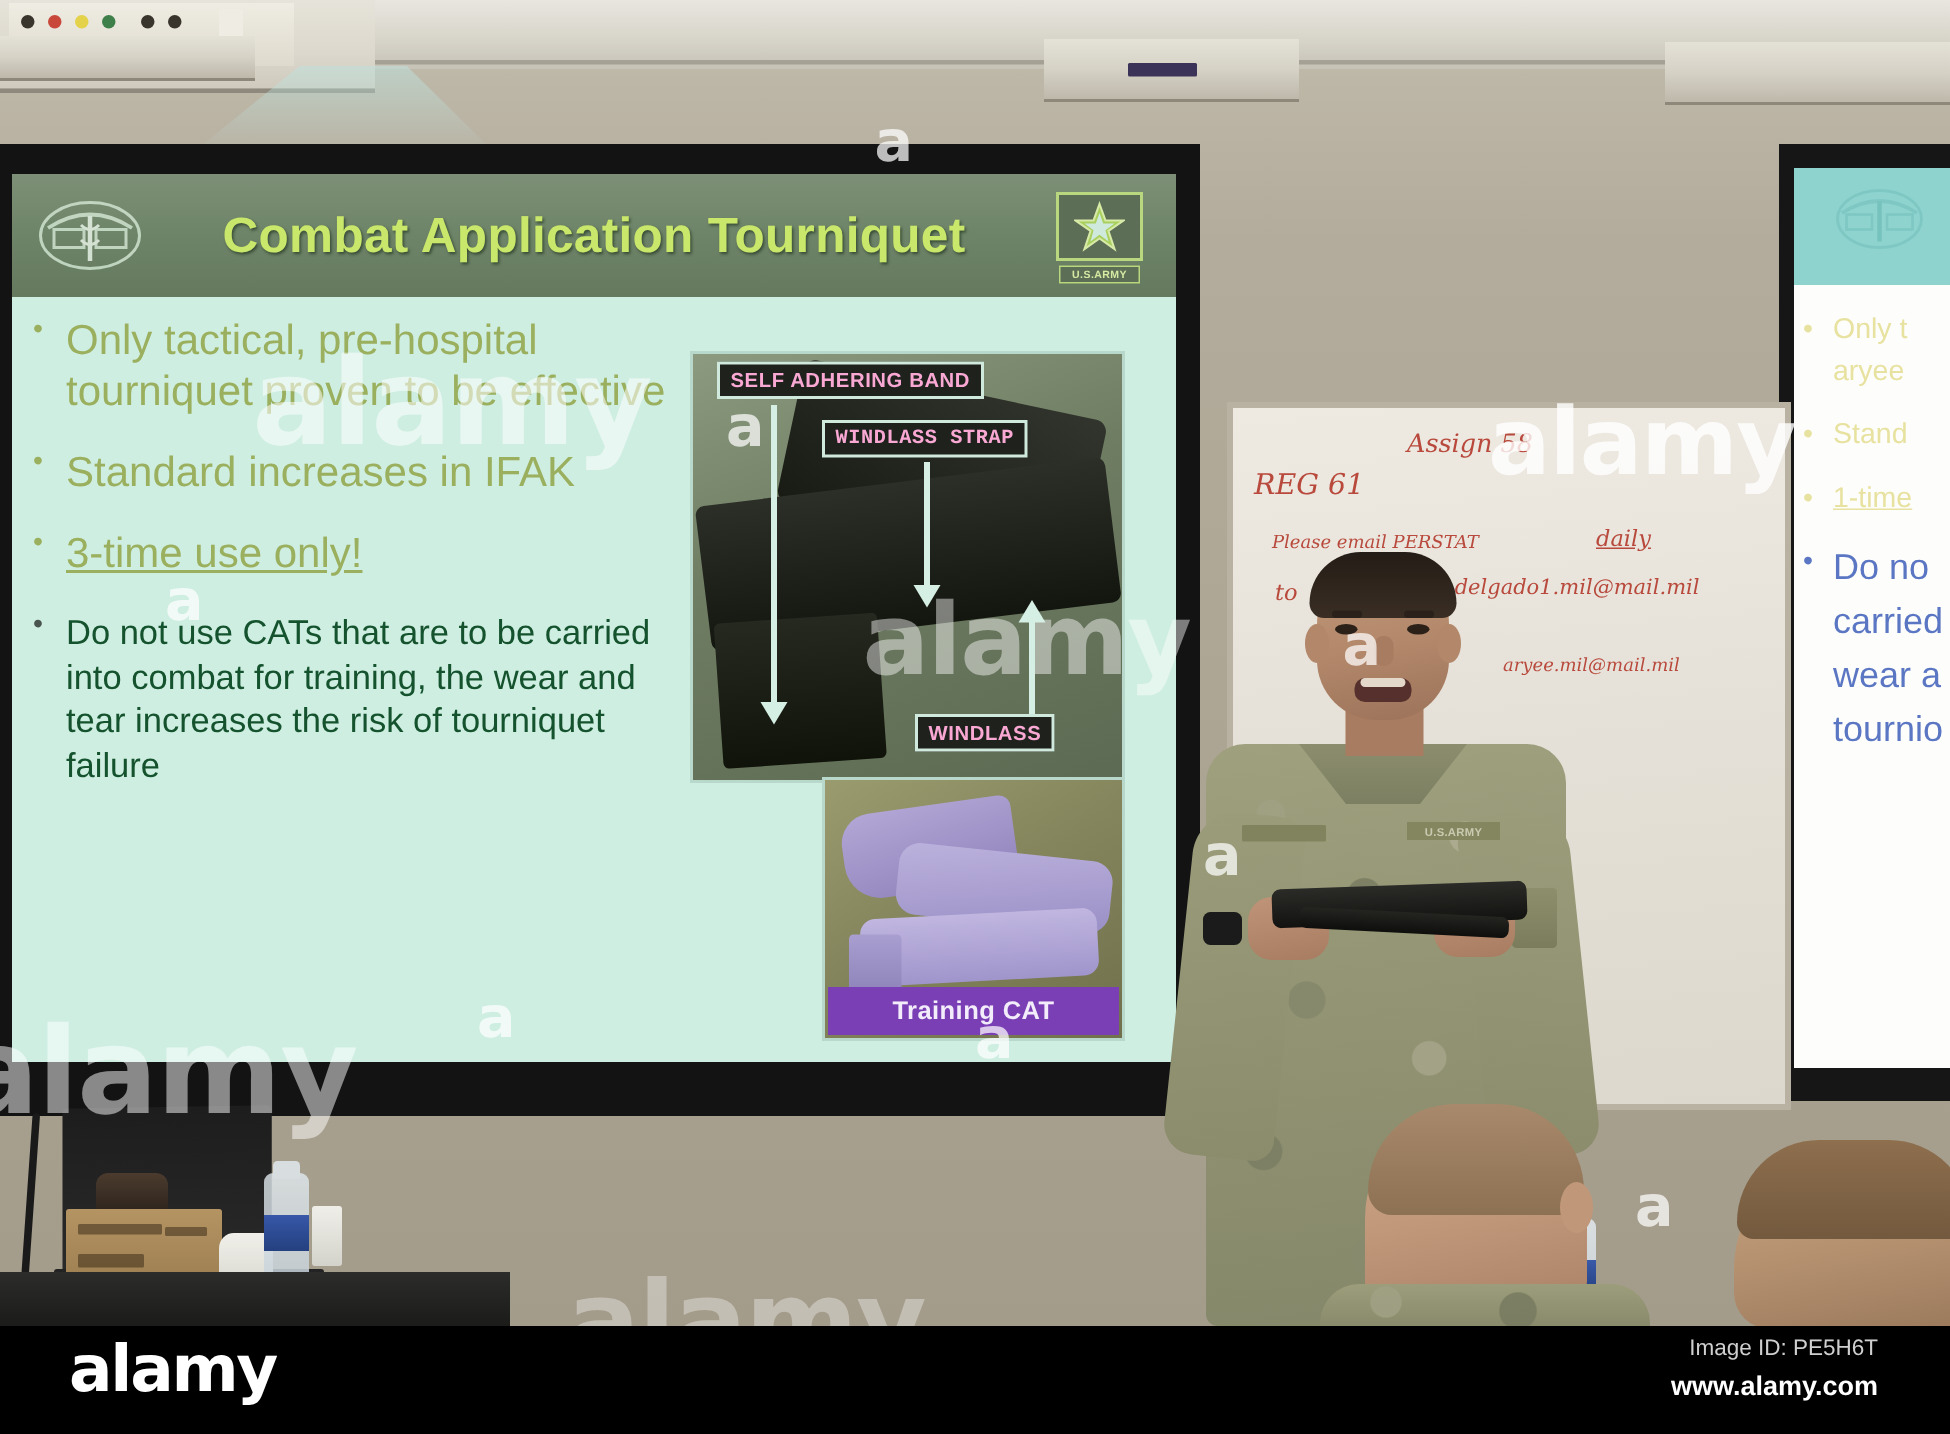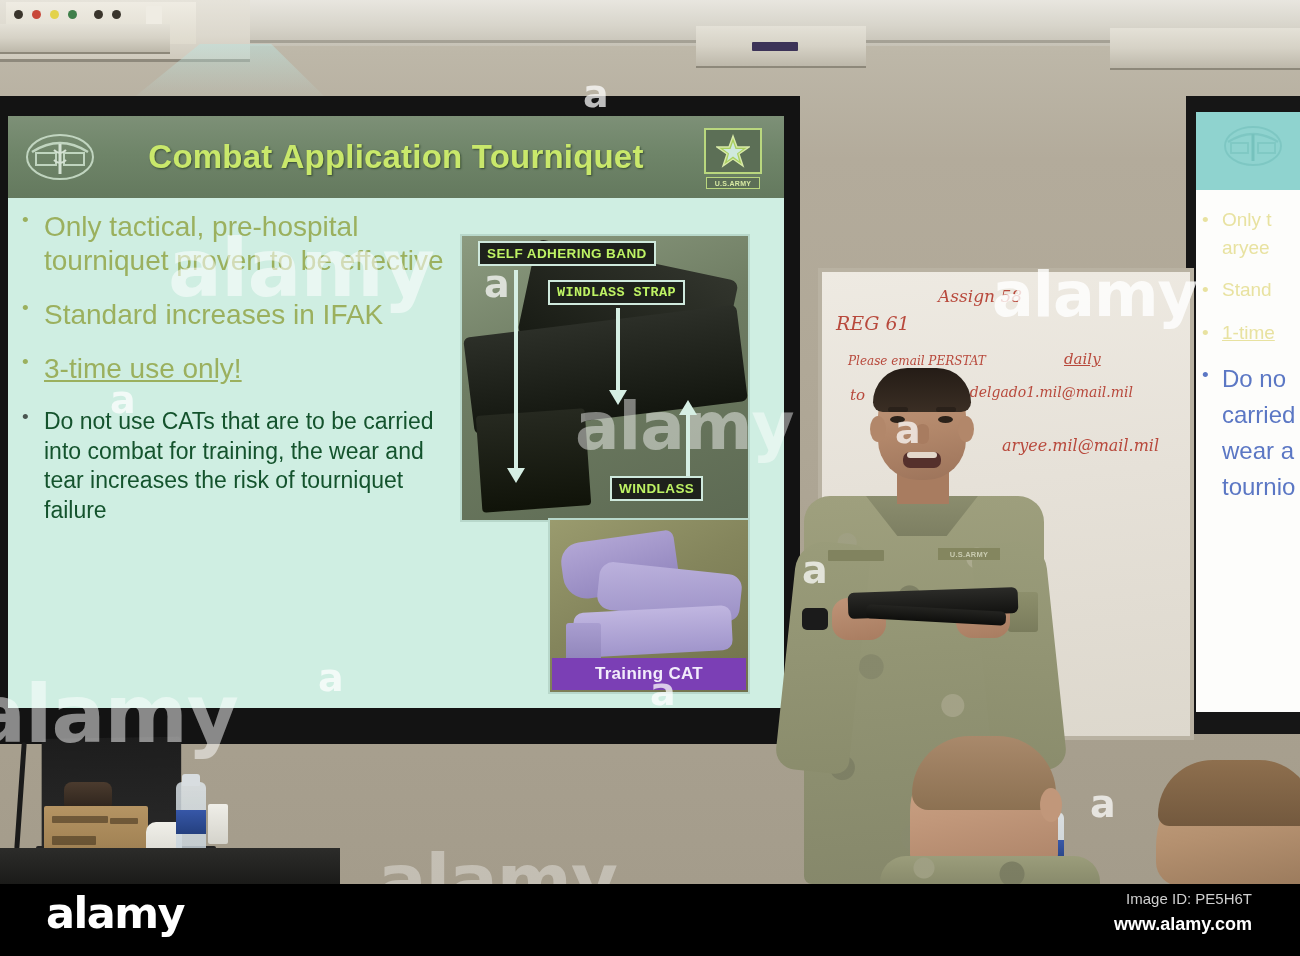--- a/index.html
+++ b/index.html
@@ -123,21 +123,21 @@
     background:linear-gradient(200deg,#32352d,#181b14);
     transform:rotate(12deg); border-radius:8px;
   }
   .cat-dark-3 {
     position:absolute; left:6%; top:62%; width:38%; height:34%;
     background:linear-gradient(180deg,#262920,#101309);
     transform:rotate(-4deg); border-radius:4px;
   }
   .lbl {
     position:absolute; background:#1e211c; border:2px solid #cfe9dd;
-    color:#bef264; font-size:13.5px; font-weight:bold;
+    color:#f9a8d4; font-size:13.5px; font-weight:bold;
     padding:3px 7px; letter-spacing:.4px; white-space:nowrap; z-index:5;
   }
   .arrow { position:absolute; background:#d6efe4; z-index:4; }
   .arrow-head {
     position:absolute; width:0; height:0; z-index:4;
     border-left:9px solid transparent; border-right:9px solid transparent;
   }
   .ah-down { border-top:15px solid #d6efe4; }
   .ah-up { border-bottom:15px solid #d6efe4; }
 
@@ -548,21 +548,21 @@
     </div>
   </div>
 
   <div class="whiteboard">
     <div class="wb-text wb-hand" style="left:14px;top:12px;font-size:19px;margin-top:28px;">REG 61</div>
     <div class="wb-text wb-hand" style="left:116px;top:14px;font-size:17px;">Assign 58</div>
     <div class="wb-text wb-hand" style="left:26px;top:82px;font-size:12px;">Please email PERSTAT</div>
     <div class="wb-text wb-hand wb-u" style="left:242px;top:78px;font-size:15px;">daily</div>
     <div class="wb-text wb-hand" style="left:28px;top:114px;font-size:15px;">to</div>
     <div class="wb-text wb-hand" style="left:126px;top:112px;font-size:14px;">ne.delgado1.mil@mail.mil</div>
-    <div class="wb-text wb-hand" style="left:180px;top:164px;font-size:16px;">aryee.mil@mail.mil</div>
+    <div class="wb-text wb-hand" style="left:180px;top:164px;font-size:12px;">aryee.mil@mail.mil</div>
   </div>
 
   <div class="presenter">
     <div class="torso"></div>
     <div class="arm-l"></div>
     <div class="arm-r"></div>
     <div class="collar"></div>
     <div class="name-tape"></div>
     <div class="army-tape">U.S.ARMY</div>
     <div class="patch"></div>

